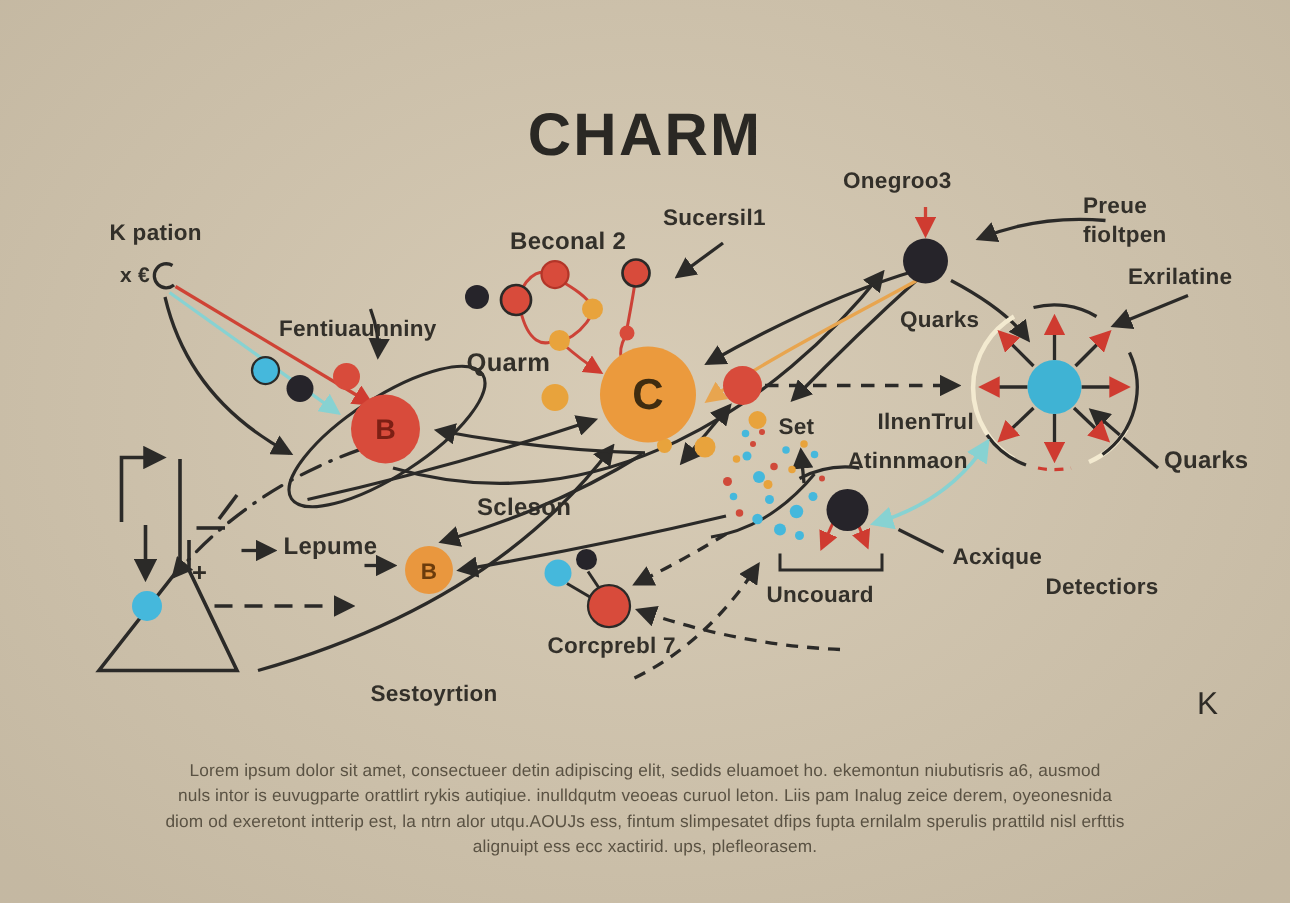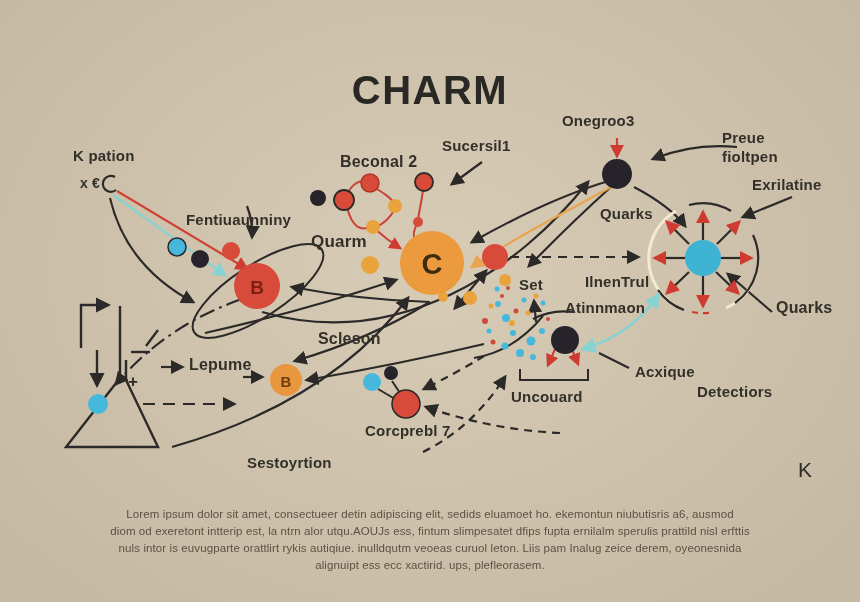--- a/index.html
+++ b/index.html
@@ -223,19 +223,19 @@
   <span class="lbl" style="left:365px;top:422px;">Corcprebl 7</span>
   <span class="plus">+</span>
 
   <span class="nodeletter" style="left:257px;top:288px;font-size:19px;color:#7c1f14;">B</span>
   <span class="nodeletter" style="left:432px;top:265px;font-size:29px;color:#3f2c10;">C</span>
   <span class="nodeletter" style="left:286px;top:382px;font-size:15px;color:#6b3c0c;">B</span>
 
 
   <div class="para">
     <div>Lorem ipsum dolor sit amet, consectueer detin adipiscing elit, sedids eluamoet ho. ekemontun niubutisris a6, ausmod</div>
+    <div>nuls intor is euvugparte orattlirt rykis autiqiue. inulldqutm veoeas curuol leton. Liis pam Inalug zeice derem, oyeonesnida</div>
     <div>diom od exeretont intterip est, la ntrn alor utqu.AOUJs ess, fintum slimpesatet dfips fupta ernilalm sperulis prattild nisl erfttis</div>
-    <div>nuls intor is euvugparte orattlirt rykis autiqiue. inulldqutm veoeas curuol leton. Liis pam Inalug zeice derem, oyeonesnida</div>
     <div>alignuipt ess ecc xactirid. ups, plefleorasem.</div>
   </div>
 
   <span class="cornerk">K</span>
 </div>
 
 </body></html>

